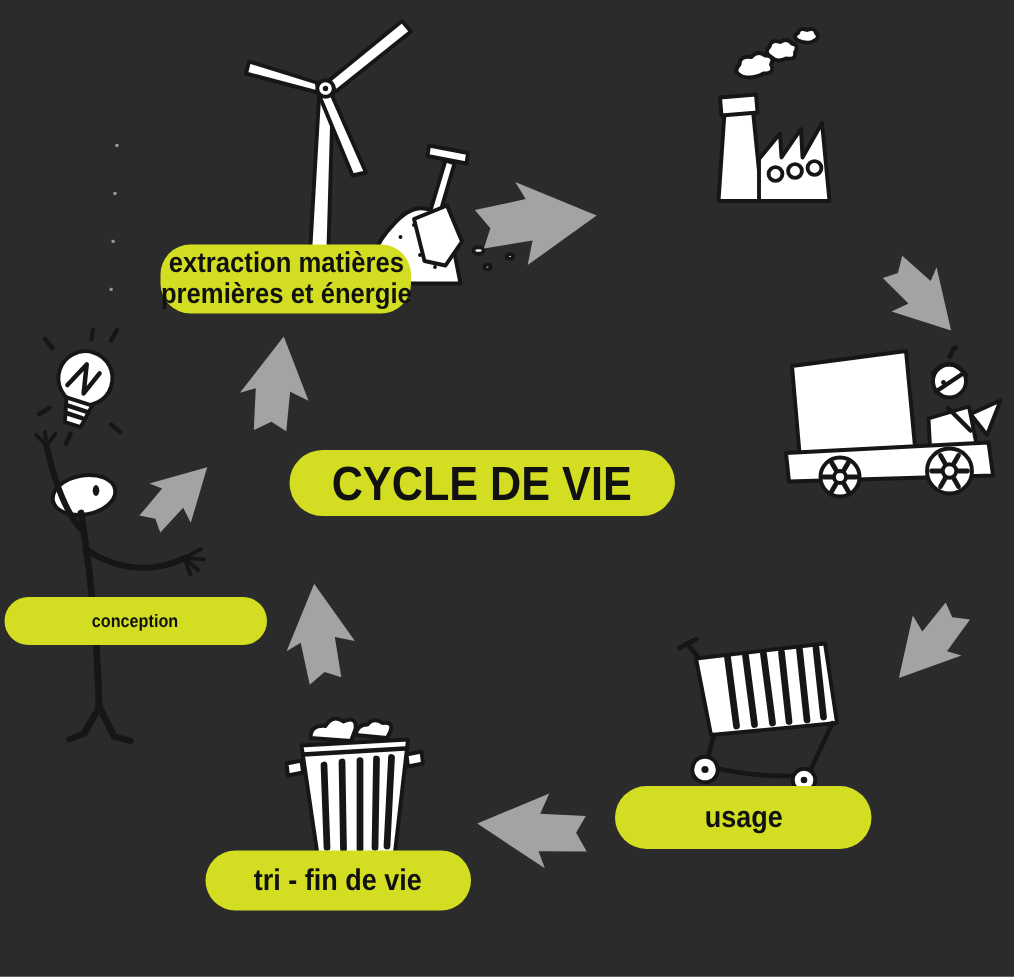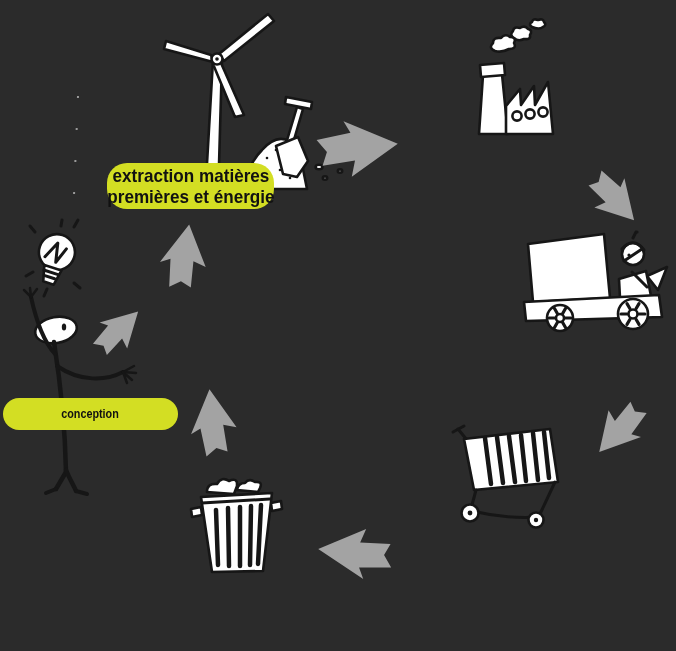--- a/index.html
+++ b/index.html
@@ -209,29 +209,38 @@
   </svg>
 
   <svg class="arrow" style="left:90px;top:312px;width:56px;height:38px;transform:rotate(-44deg)" viewBox="0 0 100 60" preserveAspectRatio="none">
     <polygon points="2,17 44,13 37,0 100,30 40,60 46,43 6,45 13,31"></polygon>
   </svg>
 
   <svg class="arrow" style="left:151px;top:234px;width:66px;height:46px;transform:rotate(-81deg)" viewBox="0 0 100 60" preserveAspectRatio="none">
     <polygon points="2,17 44,13 37,0 100,30 40,60 46,43 6,45 13,31"></polygon>
   </svg>
 
+  <div class="pill" style="left:193px;top:300px;width:257px;height:44px;font-size:32px;border-radius:22px;">
+    <span class="cond">CYCLE DE VIE</span>
+  </div>
 
   <div class="pill" style="left:107px;top:163px;width:167px;height:46px;font-size:19px;line-height:1.12;border-radius:20px;">
     <span class="cond multiline">
       <span>extraction matières</span>
       <span>premières et énergie</span>
     </span>
   </div>
 
 
 
-
+  <div class="pill" style="left:410px;top:524px;width:171px;height:42px;font-size:20px;">
+    <span class="cond">usage</span>
+  </div>
+
+  <div class="pill" style="left:137px;top:567px;width:177px;height:40px;font-size:20px;">
+    <span class="cond">tri - fin de vie</span>
+  </div>
 
   <div class="pill" style="left:3px;top:398px;width:175px;height:32px;font-size:12px;">
     <span class="cond">conception</span>
   </div>
 
 </div>
 
 </body></html>

